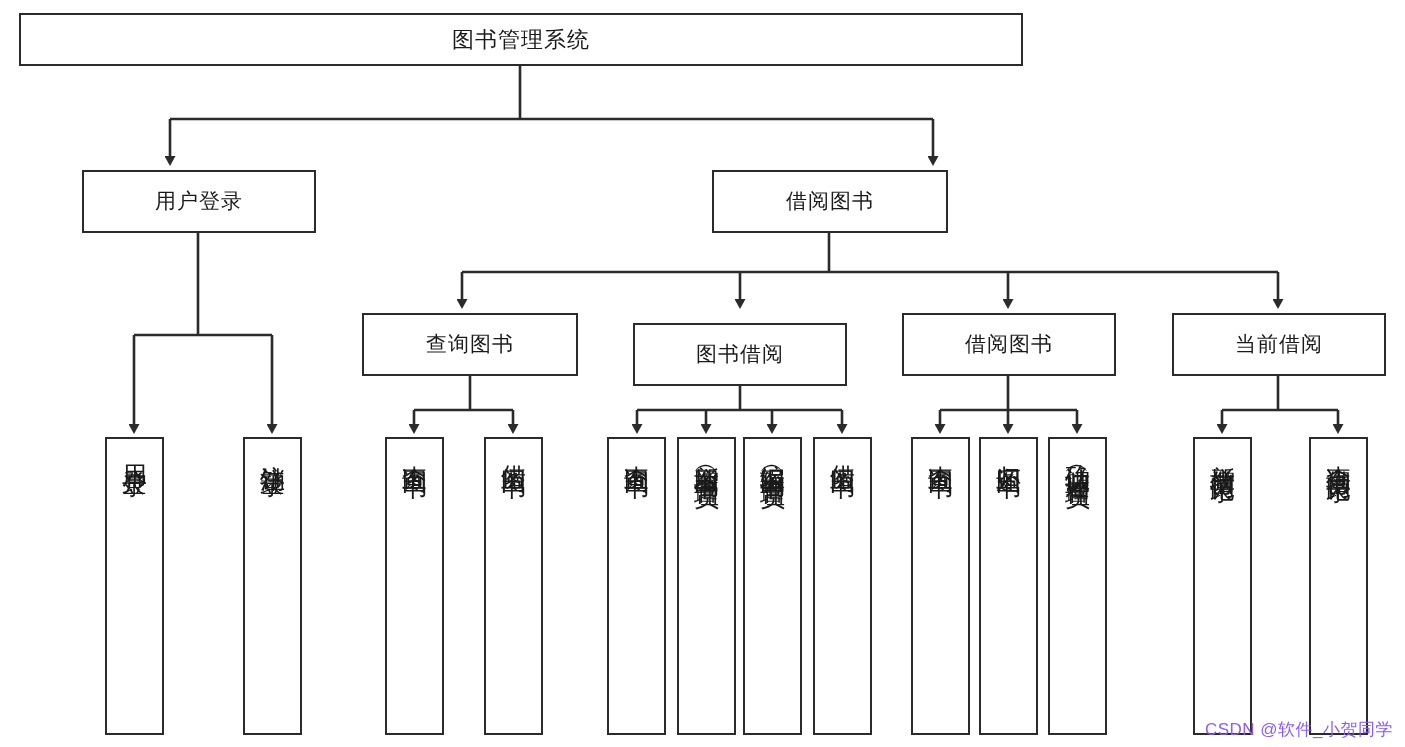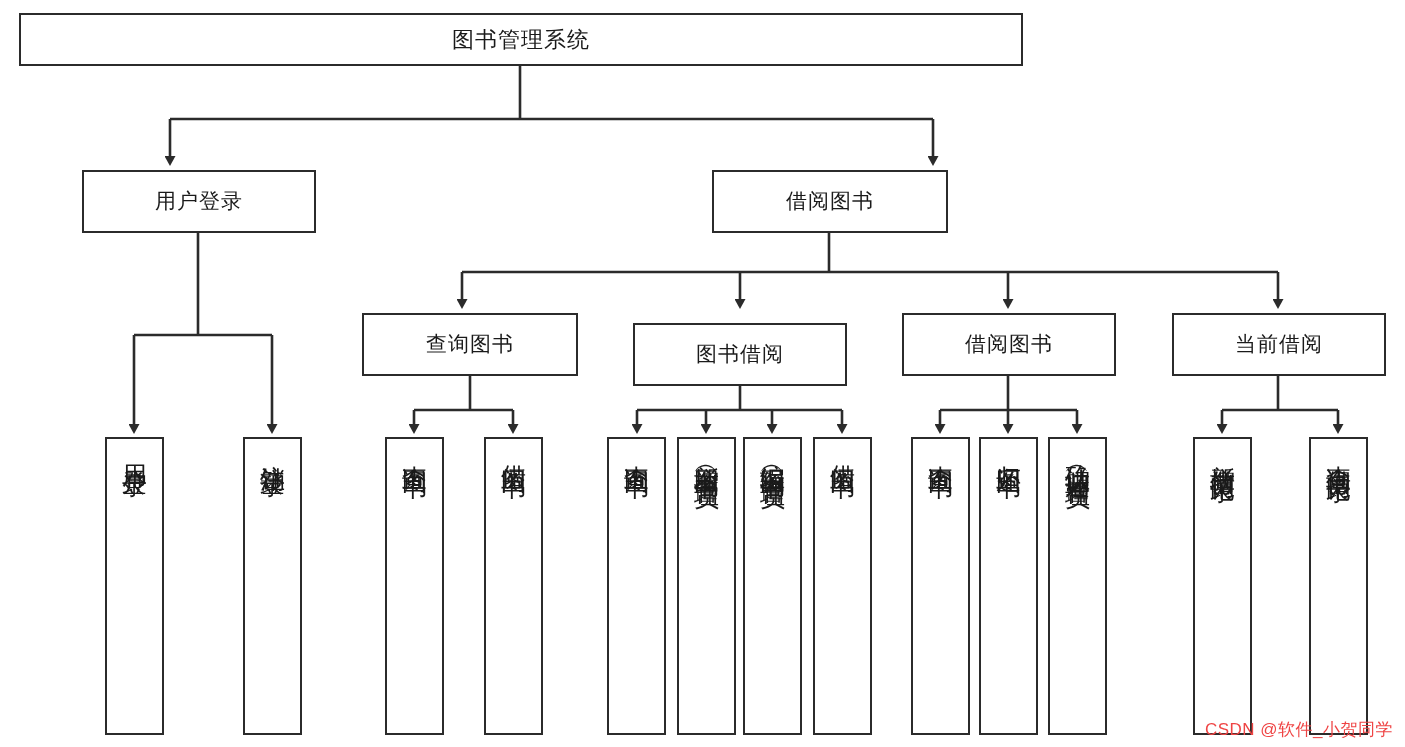--- a/index.html
+++ b/index.html
@@ -53,21 +53,21 @@
   svg#edges{
     position:absolute;left:0;top:0;width:1405px;height:747px;
     z-index:1;
     pointer-events:none;
   }
   .watermark{
     position:absolute;
     right:12px;
     bottom:6px;
     font-size:17px;
-    color:#ef4444;
+    color:#8b5cf6;
     letter-spacing:0.5px;
     z-index:5;
     white-space:nowrap;
     font-family:"Liberation Sans","DejaVu Sans",sans-serif;
   }
 </style>
 </head>
 <body>
 
 <div id="diagram">

